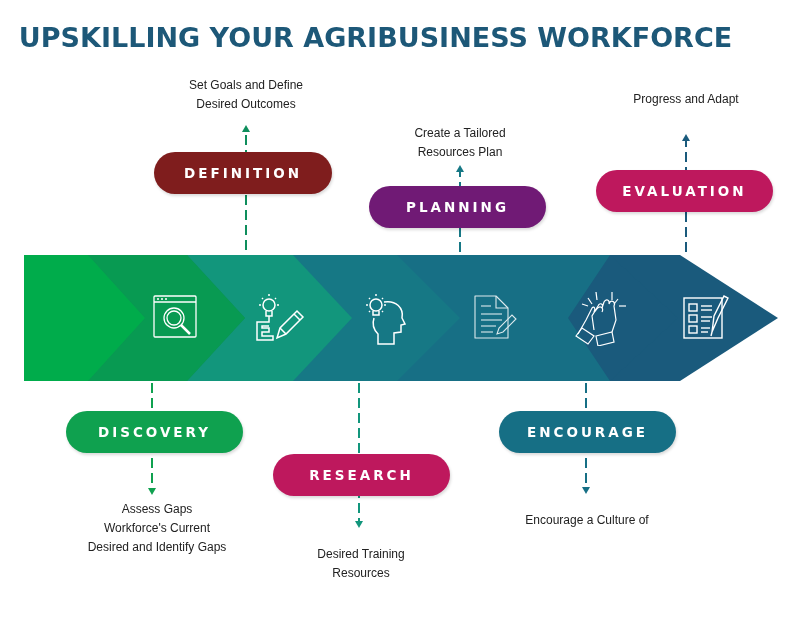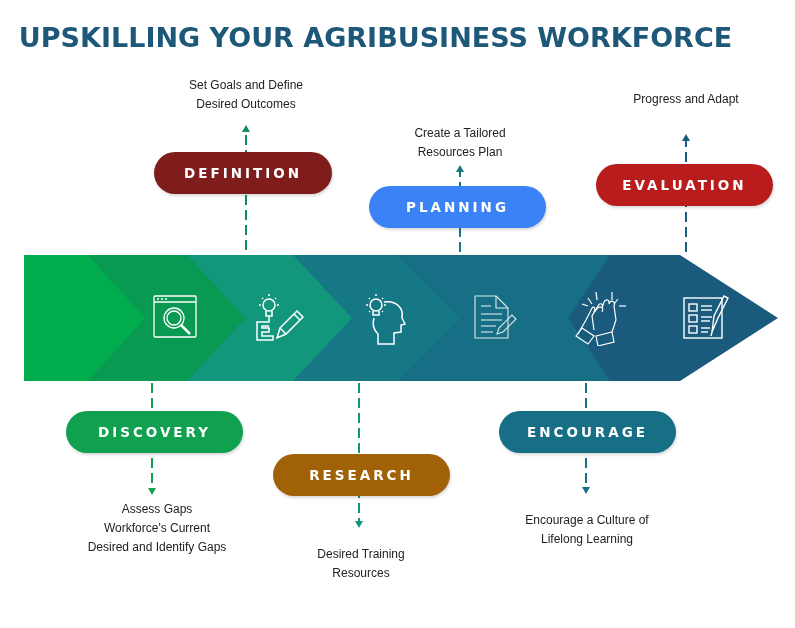--- a/index.html
+++ b/index.html
@@ -122,24 +122,24 @@
   <polygon points="148,488 156,488 152,495" fill="#0fa14f"></polygon>
 
   <line x1="359" y1="383" x2="359" y2="521" stroke="#12967c" stroke-width="2" stroke-dasharray="10,5"></line>
   <polygon points="355,521 363,521 359,528" fill="#12967c"></polygon>
 
   <line x1="586" y1="383" x2="586" y2="487" stroke="#166f85" stroke-width="2" stroke-dasharray="10,5"></line>
   <polygon points="582,487 590,487 586,494" fill="#166f85"></polygon>
 </svg>
 
 <div class="pill" style="left:154px;top:152px;width:178px;background:#7f1d1d">DEFINITION</div>
-<div class="pill" style="left:369px;top:186px;width:177px;background:#3b82f6">PLANNING</div>
-<div class="pill" style="left:596px;top:164px;width:177px;background:#b91c1c">EVALUATION</div>
+<div class="pill" style="left:369px;top:186px;width:177px;background:#701a75">PLANNING</div>
+<div class="pill" style="left:596px;top:170px;width:177px;background:#be185d">EVALUATION</div>
 <div class="pill" style="left:66px;top:411px;width:177px;background:#0fa14f">DISCOVERY</div>
-<div class="pill" style="left:273px;top:454px;width:177px;background:#a16207">RESEARCH</div>
+<div class="pill" style="left:273px;top:454px;width:177px;background:#be185d">RESEARCH</div>
 <div class="pill" style="left:499px;top:411px;width:177px;background:#166f85">ENCOURAGE</div>
 
 <div class="desc" style="left:146px;top:76px;width:200px">
   <div>Set Goals and Define</div>
   <div>Desired Outcomes</div>
 </div>
 <div class="desc" style="left:360px;top:124px;width:200px">
   <div>Create a Tailored</div>
   <div>Resources Plan</div>
 </div>
@@ -150,14 +150,13 @@
   <div>Assess Gaps</div>
   <div>Workforce's Current</div>
   <div>Desired and Identify Gaps</div>
 </div>
 <div class="desc" style="left:261px;top:545px;width:200px">
   <div>Desired Training</div>
   <div>Resources</div>
 </div>
 <div class="desc" style="left:487px;top:511px;width:200px">
   <div>Encourage a Culture of</div>
-  <div>Lifelong Learning</div>
 </div>
 
 </body></html>

